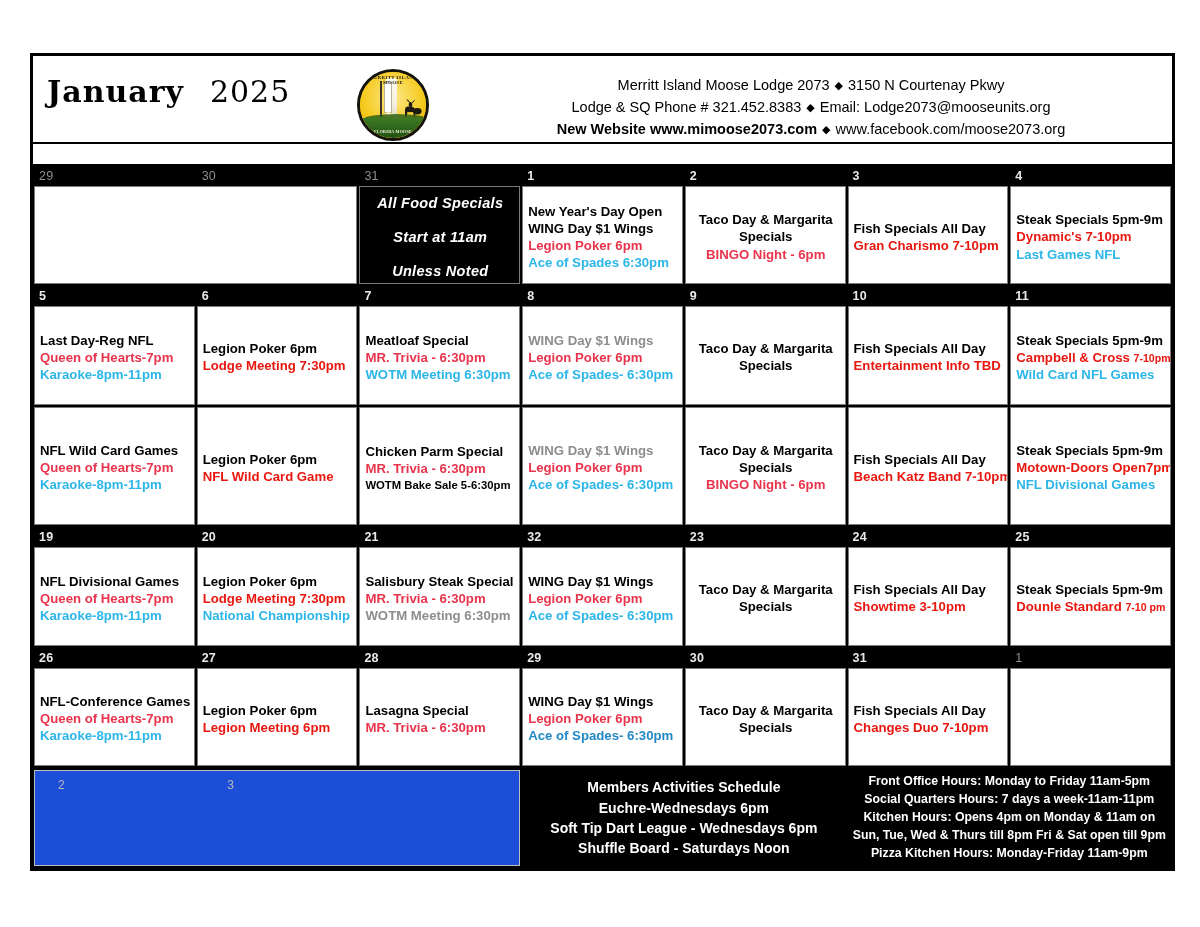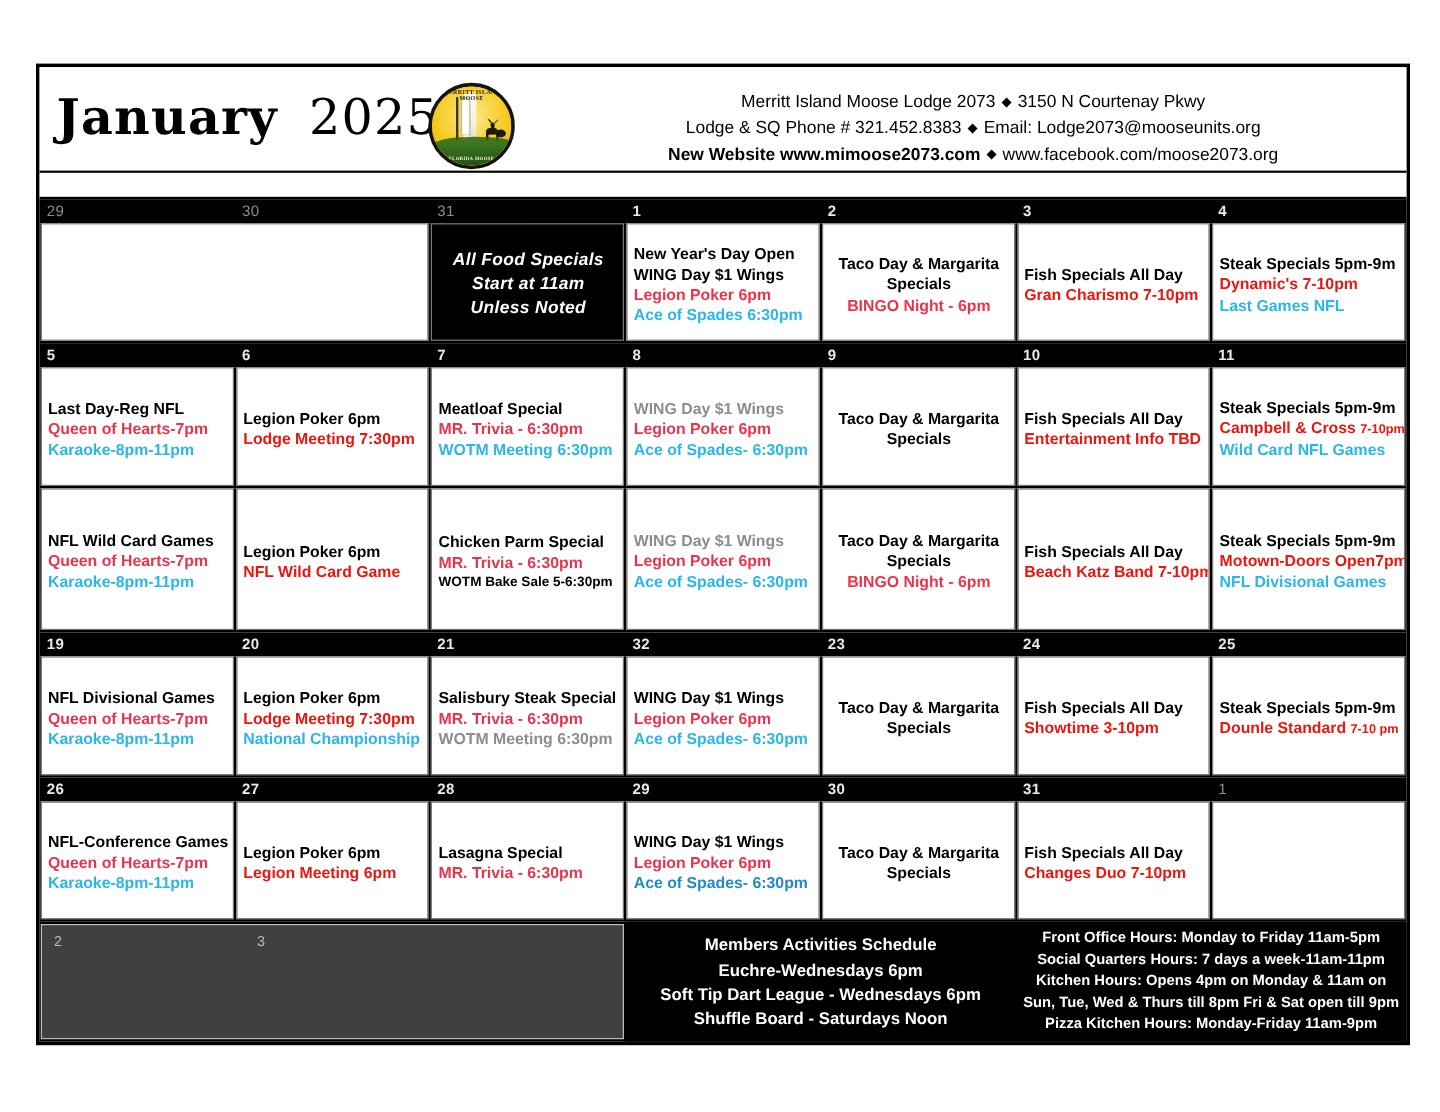--- a/index.html
+++ b/index.html
@@ -28,21 +28,21 @@
   .titleband {
     height:86px;
     display:flex;
     align-items:flex-start;
     background:#fff;
     position:relative;
     flex:0 0 86px;
   }
   .monthyear {
     font-family:"DejaVu Serif","Liberation Serif",serif;
-    font-size:41px;
+    font-size:30px;
     font-weight:700;
     letter-spacing:1px;
     padding:18px 0 0 14px;
     white-space:nowrap;
     color:#000;
   }
   .monthyear .yr { margin-left:26px; font-weight:400; }
   .logo {
     position:absolute;
     left:324px; top:13px;
@@ -164,39 +164,39 @@
   .line.c-crimson { color:#e8344c; }
   .line.c-red     { color:#e8170f; }
   .line.c-cyan    { color:#2cb6e8; }
   .line.c-blue    { color:#2389c4; }
   .line.small     { font-size:11.3px; font-weight:700; }
   .line.center    { text-align:center; }
   .line .sm { font-size:10.6px; }
   
   .notecell {
     background:#000;
-    display:flex; flex-direction:column; justify-content:center; align-items:center;
+    display:flex; flex-direction:column; justify-content:space-between; align-items:center;
     text-align:center;
   }
   .notecell .nl {
     color:#fff; font-weight:700; font-style:italic;
     font-size:14.5px; line-height:1.38; letter-spacing:.3px;
   }
   
   .bottomrow {
     display:grid;
     grid-template-columns:repeat(7,1fr);
     flex:0 0 100px;
     background:#000;
   }
   .bcell-white {
-    background:#404040;
+    background:#1d4ed8;
     border:1px solid #bdbdbd;
     margin:2px 1px 2px 1px;
-    padding:4px 0 0 10px;
+    padding:4px 0 0 23px;
   }
   .bcell-white .tinynum { font-size:12px; color:#b9b9b9; }
   .bcell-white.span3 { grid-column:span 3; }
   .footblock {
     background:#000; color:#fff;
     display:flex; flex-direction:column; justify-content:center; align-items:center;
     text-align:center;
   }
   .footblock.span2 { grid-column:span 2; }
   .footblock .fl { font-weight:700; font-size:14px; line-height:1.45; }

